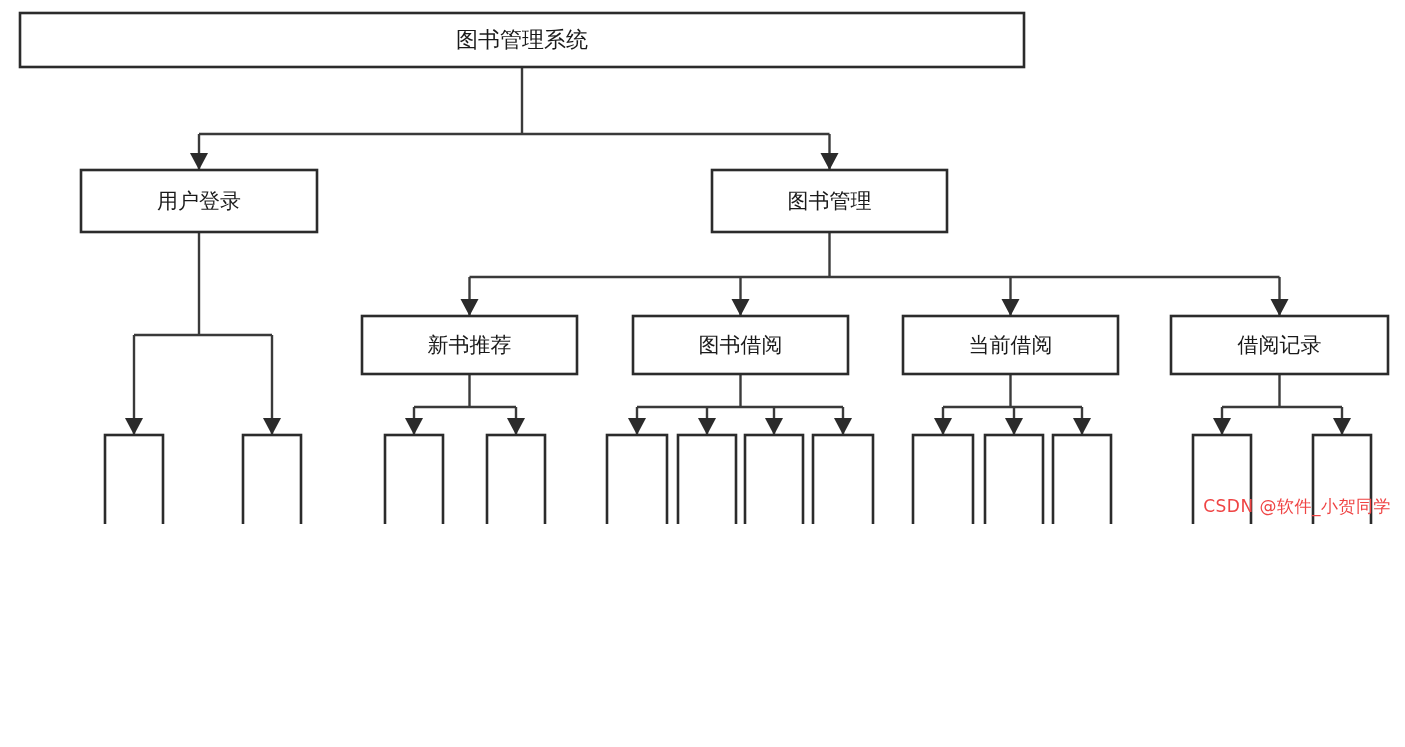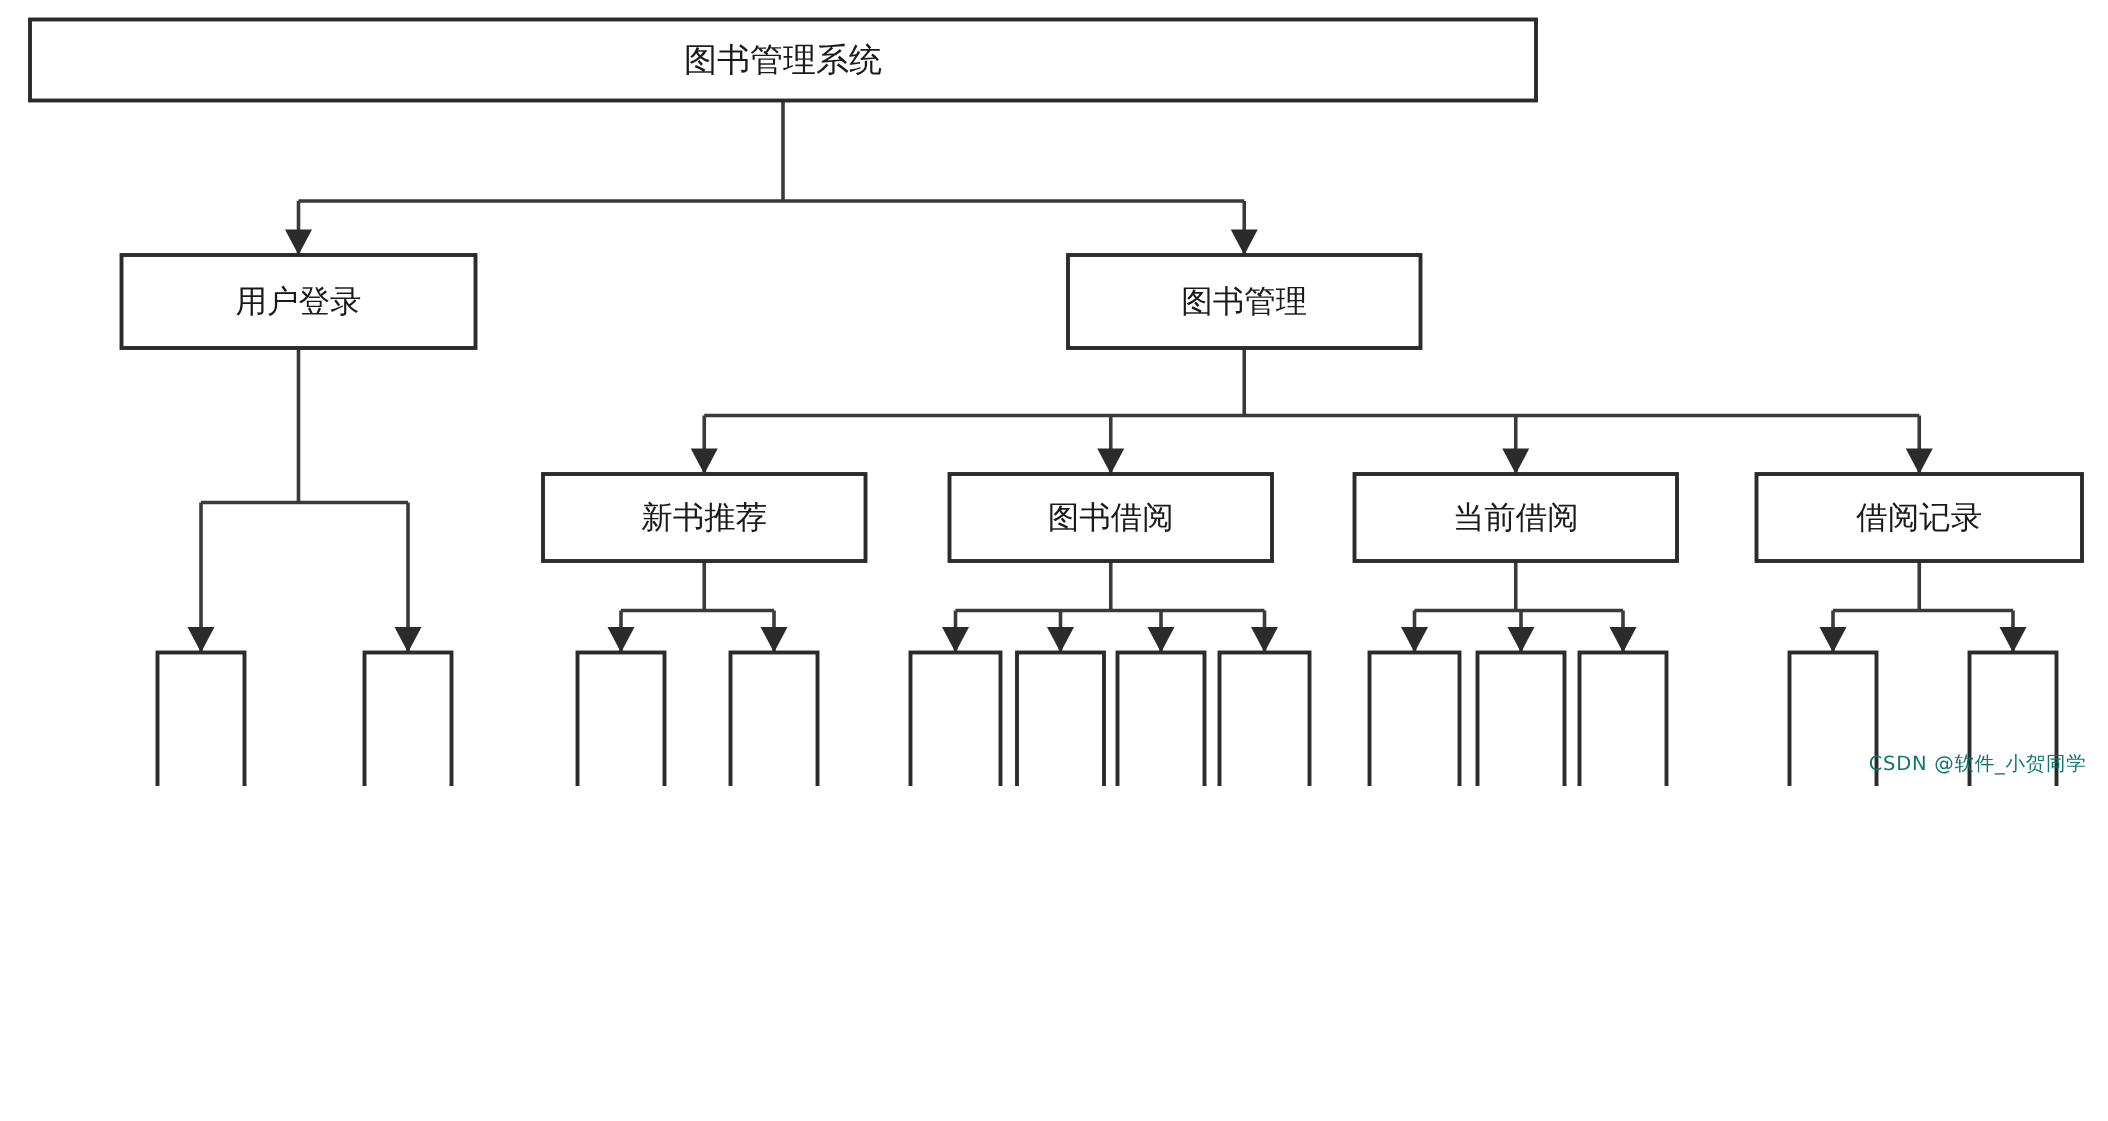--- a/index.html
+++ b/index.html
@@ -71,22 +71,22 @@
     line-height: 1.08;
     letter-spacing: 1.5px;
     color: #1a1a1a;
     white-space: nowrap;
   }
   .watermark {
     position: absolute;
     right: 14px;
     bottom: 6px;
     font-family: "DejaVu Sans", "Liberation Sans", sans-serif;
-    font-size: 13px;
-    color: #0f766e;
+    font-size: 17px;
+    color: #ef4444;
     letter-spacing: 0.5px;
     white-space: nowrap;
   }
 </style>
 </head>
 <body>
 
 <div id="diagram-root">
   <svg class="diagram-canvas" viewBox="0 0 1405 747">
     <g id="edge-layer">

